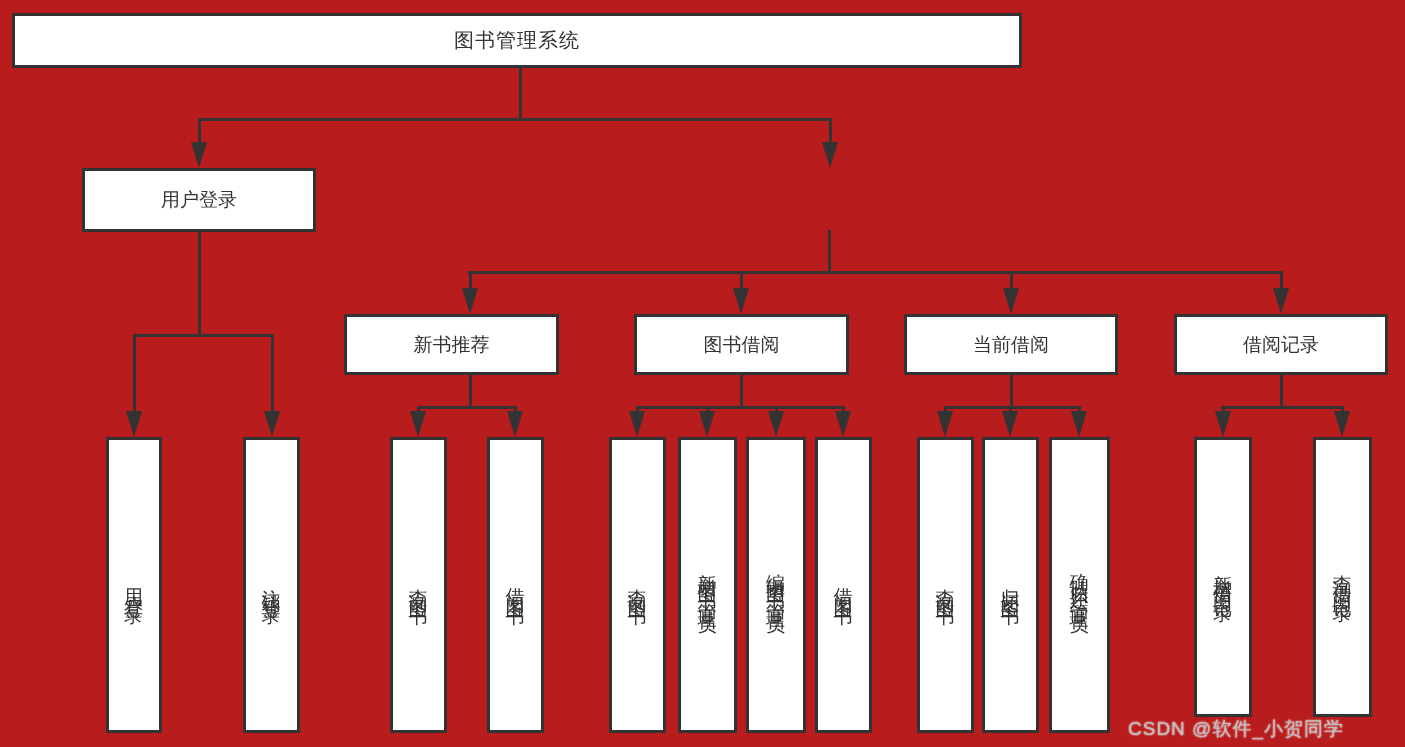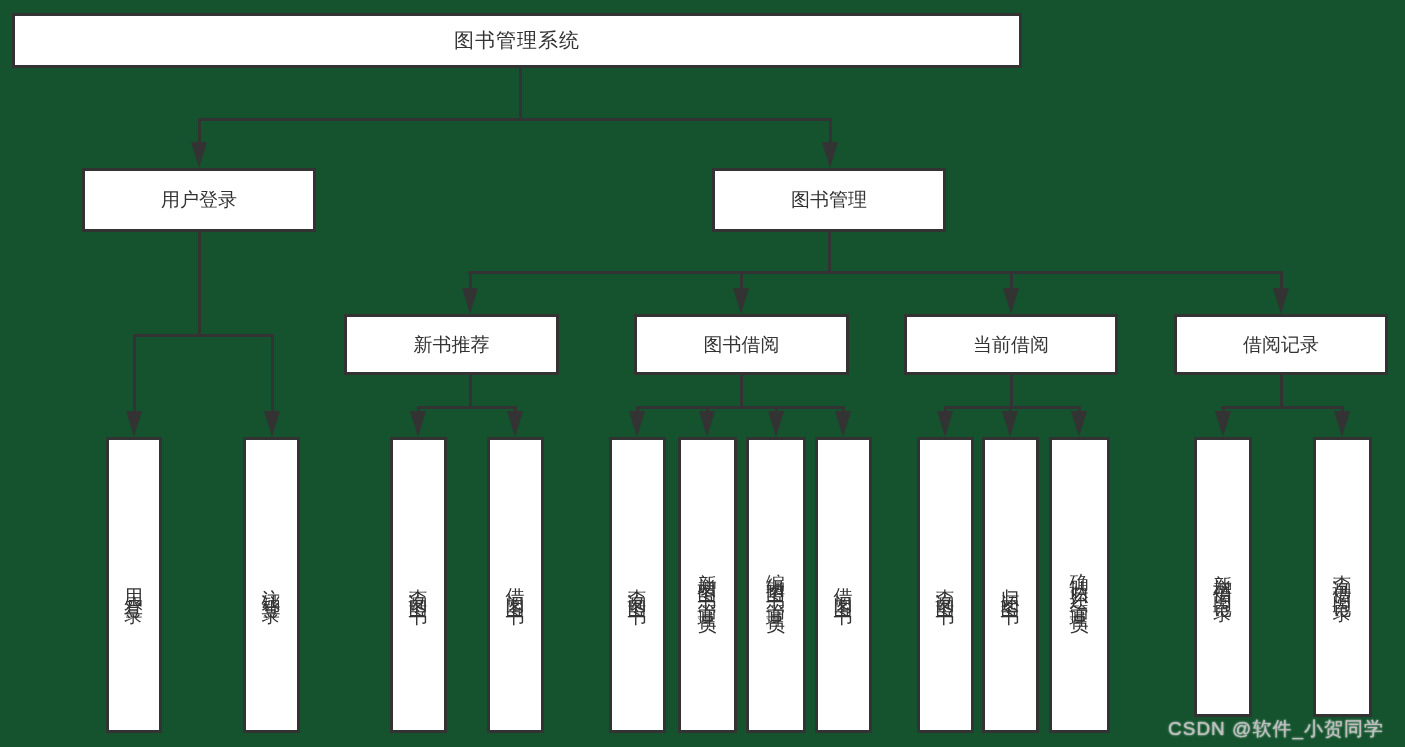--- a/index.html
+++ b/index.html
@@ -1,20 +1,20 @@
 <!DOCTYPE html>
 <html><head>
 <meta charset="utf-8">
 <style>
   html, body { margin: 0; padding: 0; background: #ffffff; }
   .stage {
     position: relative;
     width: 1405px;
     height: 747px;
-    background: #14532d;
+    background: #b91c1c;
     font-family: "Liberation Sans", "DejaVu Sans", sans-serif;
     overflow: hidden;
   }
   .box {
     position: absolute;
     box-sizing: border-box;
     border: 3px solid #333333;
     background: #ffffff;
     display: flex;
     align-items: center;
@@ -38,44 +38,41 @@
   .hline { position: absolute; height: 3px; background: #333333; }
   .arrow {
     position: absolute;
     width: 0; height: 0;
     border-left: 8px solid transparent;
     border-right: 8px solid transparent;
     border-top: 26px solid #333333;
   }
   .watermark {
     position: absolute;
-    left: 1168px;
+    left: 1128px;
     top: 716px;
     font-size: 19px;
     color: #bdbdbd;
     letter-spacing: 1px;
     white-space: nowrap;
     text-shadow: 0 0 2px #ffffff;
     z-index: 5;
   }
 </style>
 </head>
 <body>
 
 <div class="stage">
 
   <div class="box root" style="left:12px; top:13px; width:1010px; height:55px;">
     <span class="lbl">图书管理系统</span>
   </div>
 
   <div class="box" style="left:82px; top:168px; width:234px; height:64px;">
     <span class="lbl">用户登录</span>
-  </div>
-  <div class="box" style="left:712px; top:168px; width:234px; height:64px;">
-    <span class="lbl">图书管理</span>
   </div>
 
   <div class="box" style="left:344px; top:314px; width:215px; height:61px;">
     <span class="lbl">新书推荐</span>
   </div>
   <div class="box" style="left:904px; top:314px; width:214px; height:61px;">
     <span class="lbl">当前借阅</span>
   </div>
   <div class="box" style="left:634px; top:314px; width:215px; height:61px;">
     <span class="lbl">图书借阅</span>

